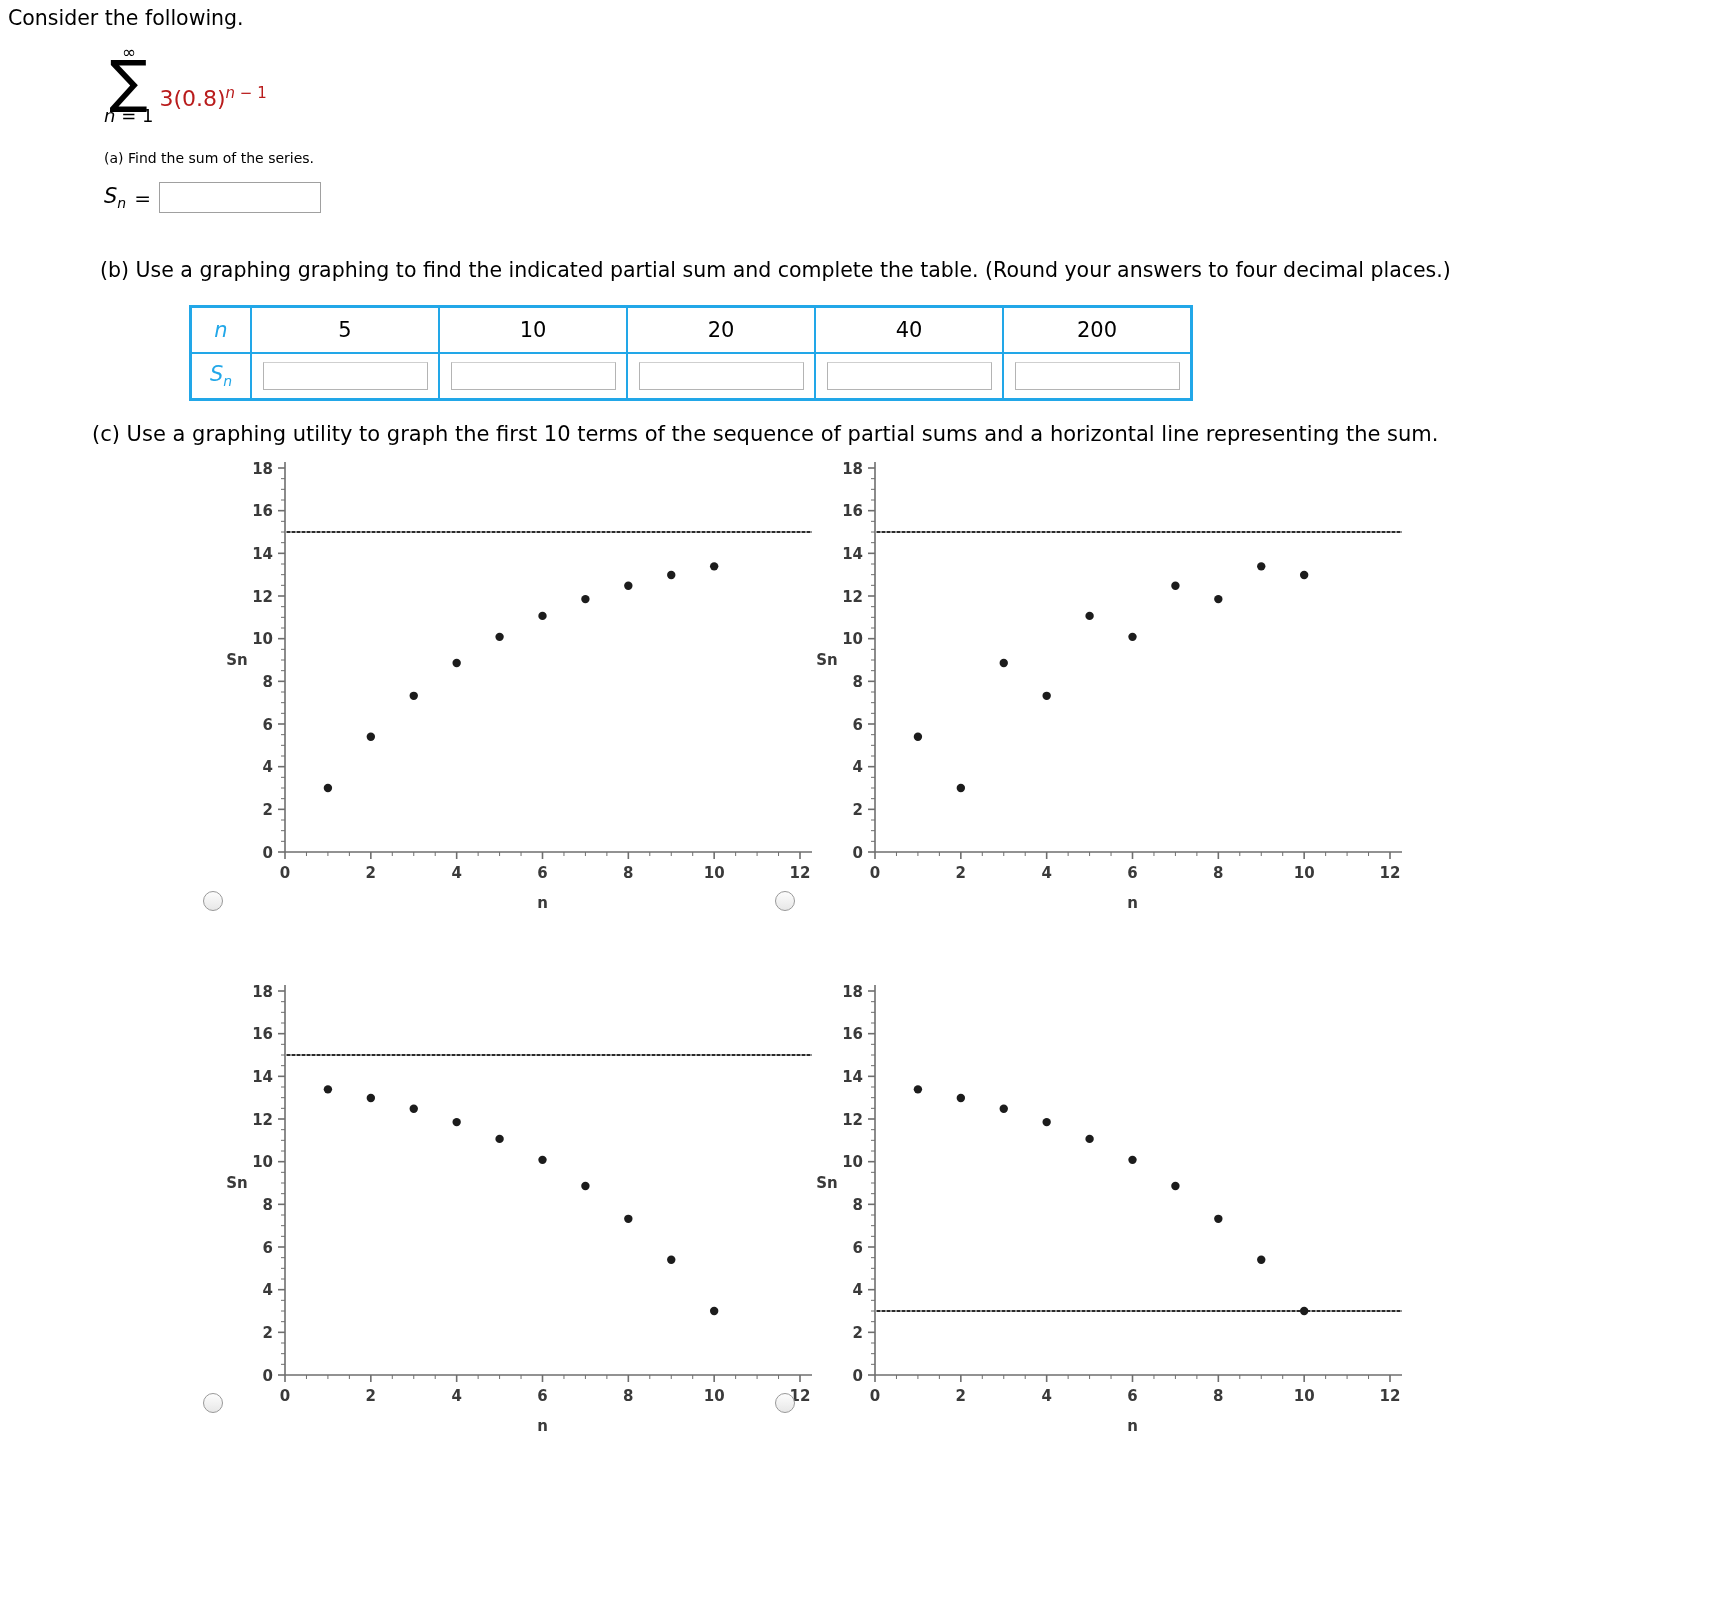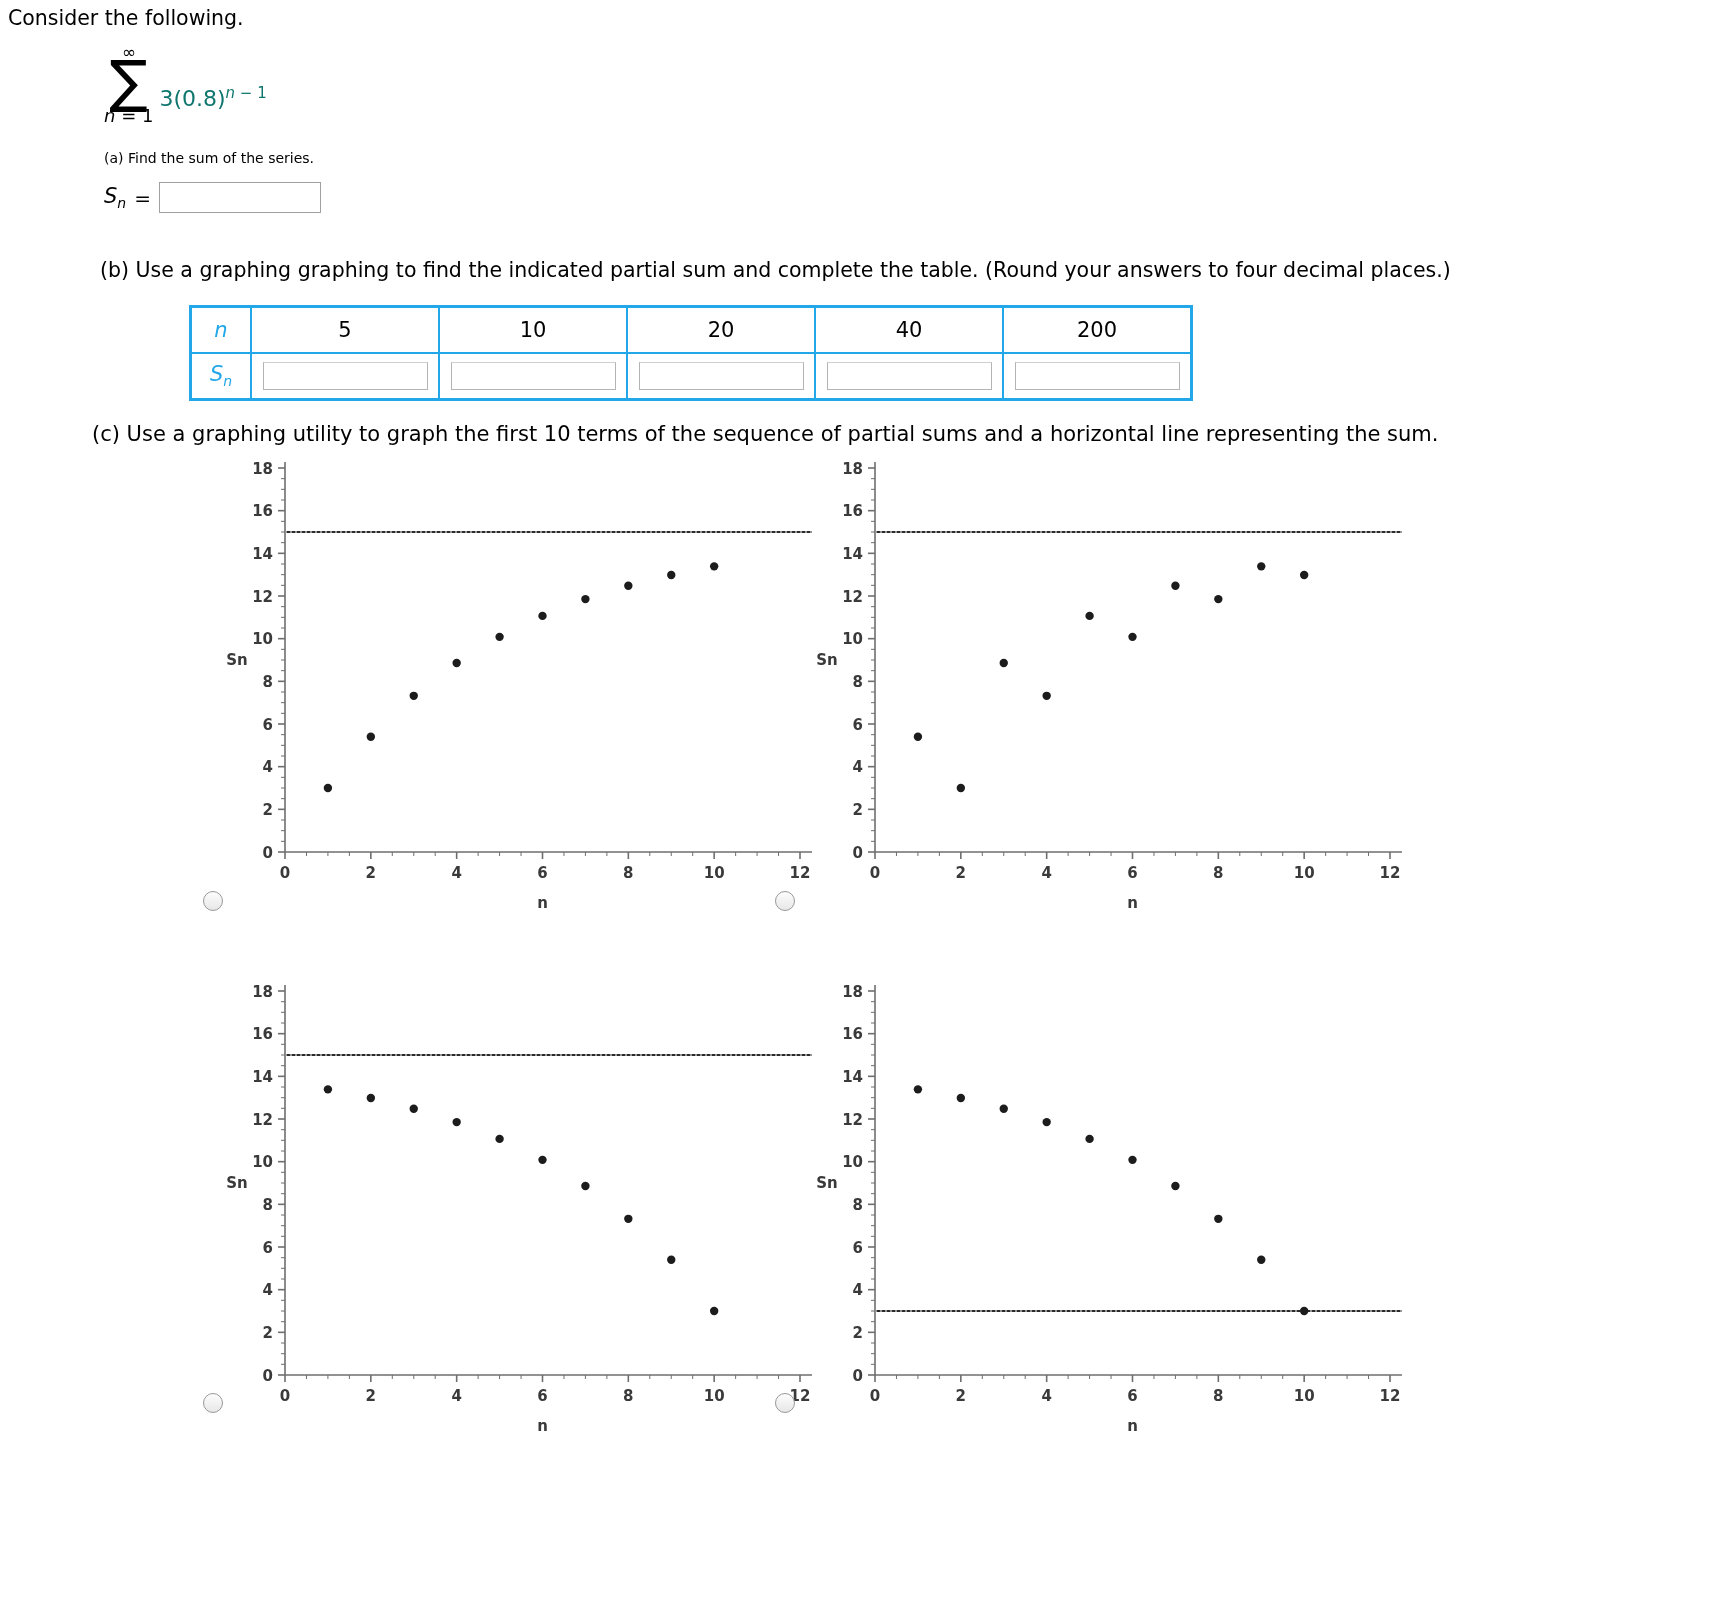--- a/index.html
+++ b/index.html
@@ -54,21 +54,21 @@
     font-weight: 400;
   }
   .sigma-bot {
     font-size: 18px;
     margin-top: 1px;
     font-style: italic;
   }
   .sigma-bot .eqn { font-style: normal; }
   .sum-body {
     font-size: 22px;
-    color: #0f766e;
+    color: #b91c1c;
     margin-left: 6px;
     margin-bottom: 6px;
     white-space: nowrap;
     margin-top: 32px;
   }
   .sum-body .expo {
     font-size: 15px;
     vertical-align: super;
     font-style: italic;
   }

